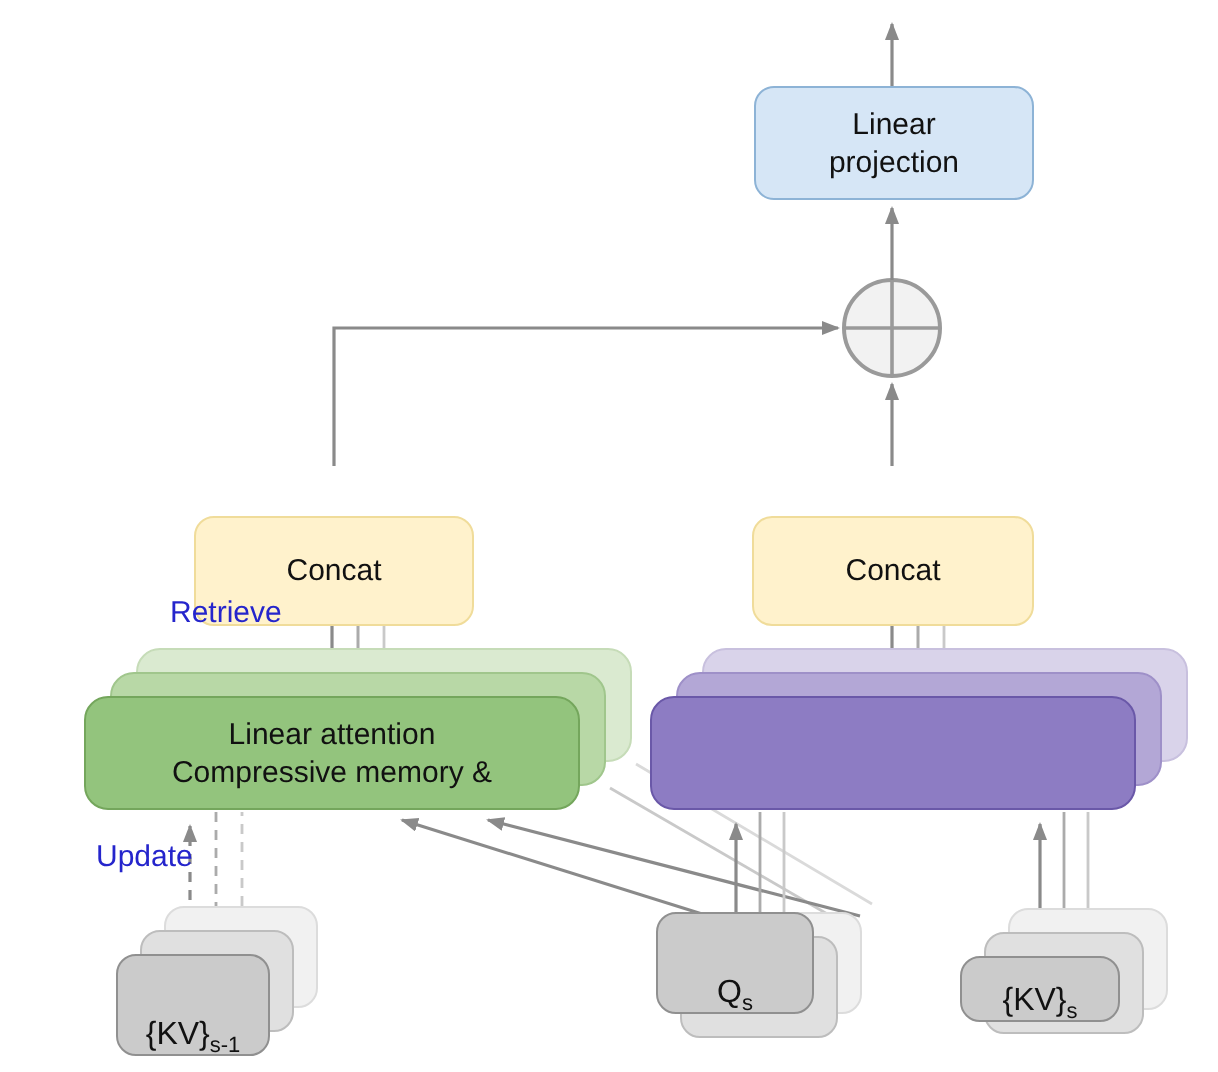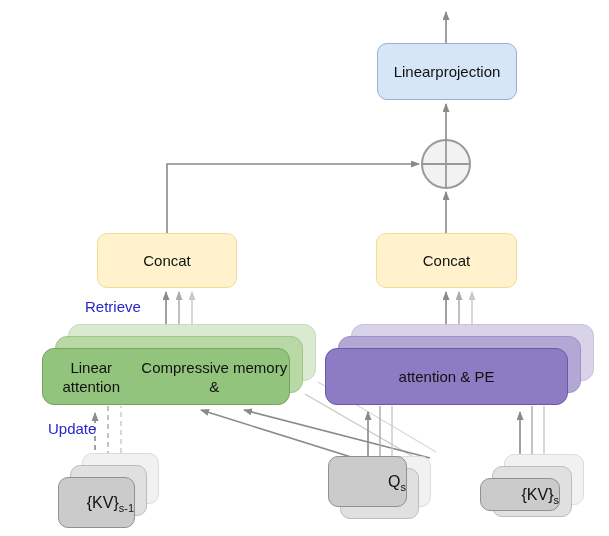--- a/index.html
+++ b/index.html
@@ -1,25 +1,25 @@
 <!DOCTYPE html>
 <html style="--c-blue_fill: #d6e6f6; --c-blue_border: #8db3d6; --c-yellow_fill: #fff2cc; --c-yellow_border: #f0dc9a; --c-green_front: #93c47d; --c-green_front_border: #74a65c; --c-green_mid: #b8d8a6; --c-green_mid_border: #a0c68c; --c-green_back: #daead0; --c-green_back_border: #c6dcb8; --c-purple_front: #8d7cc3; --c-purple_front_border: #6a58a8; --c-purple_mid: #b3a7d6; --c-purple_mid_border: #9e90c8; --c-purple_back: #d9d3ea; --c-purple_back_border: #c8c0de; --c-gray_front: #cbcbcb; --c-gray_front_border: #909090; --c-gray_mid: #e0e0e0; --c-gray_mid_border: #bdbdbd; --c-gray_back: #f1f1f1; --c-gray_back_border: #dcdcdc; --c-arrow_dark: #8a8a8a; --c-arrow_med: #ababab; --c-arrow_light: #c9c9c9; --c-arrow_faint: #dadada; --c-label_blue: #2525cc; --c-text: #111111; --c-circle_fill: #f2f2f2; --c-circle_border: #9a9a9a;"><head>
 <meta charset="utf-8">
 <style>
   html,body{margin:0;padding:0;background:#ffffff;}
   body{font-family:"Liberation Sans", sans-serif; -webkit-font-smoothing:antialiased;}
   .canvas{position:relative;width:609px;height:536px;background:#fff;overflow:hidden;}
   .lines{position:absolute;left:0;top:0;z-index:0;}
-  .node{position:absolute;box-sizing:border-box;display:flex;
+  .node{position:absolute;box-sizing:border-box;display:flex;flex-direction:column;
         align-items:center;justify-content:center;text-align:center;
         font-size:15px;color:var(--c-text,#111);line-height:19px;}
   .layer{position:absolute;box-sizing:border-box;border-radius:12px;}
   .z1{z-index:1}.z2{z-index:2}.z3{z-index:3}
   .blue{background:var(--c-blue_fill,#d6e6f6);border:1.5px solid var(--c-blue_border,#8db3d6);border-radius:10px;z-index:3;}
-  .yellow{background:var(--c-yellow_fill,#fff2cc);border:1.5px solid var(--c-yellow_border,#f0dc9a);border-radius:10px;z-index:3;}
+  .yellow{background:var(--c-yellow_fill,#fff2cc);border:1.5px solid var(--c-yellow_border,#f0dc9a);border-radius:10px;z-index:3;margin-top:25px;}
   .green-f{background:var(--c-green_front,#93c47d);border:1.5px solid var(--c-green_front_border,#74a65c);}
   .green-m{background:var(--c-green_mid,#b8d8a6);border:1.5px solid var(--c-green_mid_border,#a0c68c);}
   .green-b{background:var(--c-green_back,#daead0);border:1.5px solid var(--c-green_back_border,#c6dcb8);}
   .purple-f{background:var(--c-purple_front,#8d7cc3);border:1.5px solid var(--c-purple_front_border,#6a58a8);}
   .purple-m{background:var(--c-purple_mid,#b3a7d6);border:1.5px solid var(--c-purple_mid_border,#9e90c8);}
   .purple-b{background:var(--c-purple_back,#d9d3ea);border:1.5px solid var(--c-purple_back_border,#c8c0de);}
   .gray-f{background:var(--c-gray_front,#cbcbcb);border:1.5px solid var(--c-gray_front_border,#909090);border-radius:10px;justify-content:flex-end;}
   .gray-m{background:var(--c-gray_mid,#e0e0e0);border:1.5px solid var(--c-gray_mid_border,#bdbdbd);border-radius:10px;}
   .gray-b{background:var(--c-gray_back,#f1f1f1);border:1.5px solid var(--c-gray_back_border,#dcdcdc);border-radius:10px;}
   .flowlabel{position:absolute;z-index:4;font-size:15px;color:var(--c-label_blue,#2525cc);}
@@ -117,21 +117,20 @@
   <div class="layer green-b z1" style="left:68px;top:324px;width:248px;height:57px;"></div>
   <div class="layer green-m z2" style="left:55px;top:336px;width:248px;height:57px;"></div>
   <div class="node green-f z3" style="left:42px;top:348px;width:248px;height:57px;border-radius:12px;">
     <span>Linear attention</span>
     <span>Compressive memory &amp;</span>
   </div>
 
   <div class="layer purple-b z1" style="left:351px;top:324px;width:243px;height:57px;"></div>
   <div class="layer purple-m z2" style="left:338px;top:336px;width:243px;height:57px;"></div>
   <div class="node purple-f z3" style="left:325px;top:348px;width:243px;height:57px;border-radius:12px;">
-    <span>attention &amp; PE</span>
   </div>
 
   <div class="layer gray-b z1" style="left:82px;top:453px;width:77px;height:51px;"></div>
   <div class="layer gray-m z2" style="left:70px;top:465px;width:77px;height:51px;"></div>
   <div class="node gray-f z3 memlabel" style="left:58px;top:477px;width:77px;height:51px;">
     <span><span>{KV}</span><sub>s-1</sub></span>
   </div>
 
   <div class="layer gray-b z1" style="left:352px;top:456px;width:79px;height:51px;"></div>
   <div class="layer gray-m z2" style="left:340px;top:468px;width:79px;height:51px;"></div>

